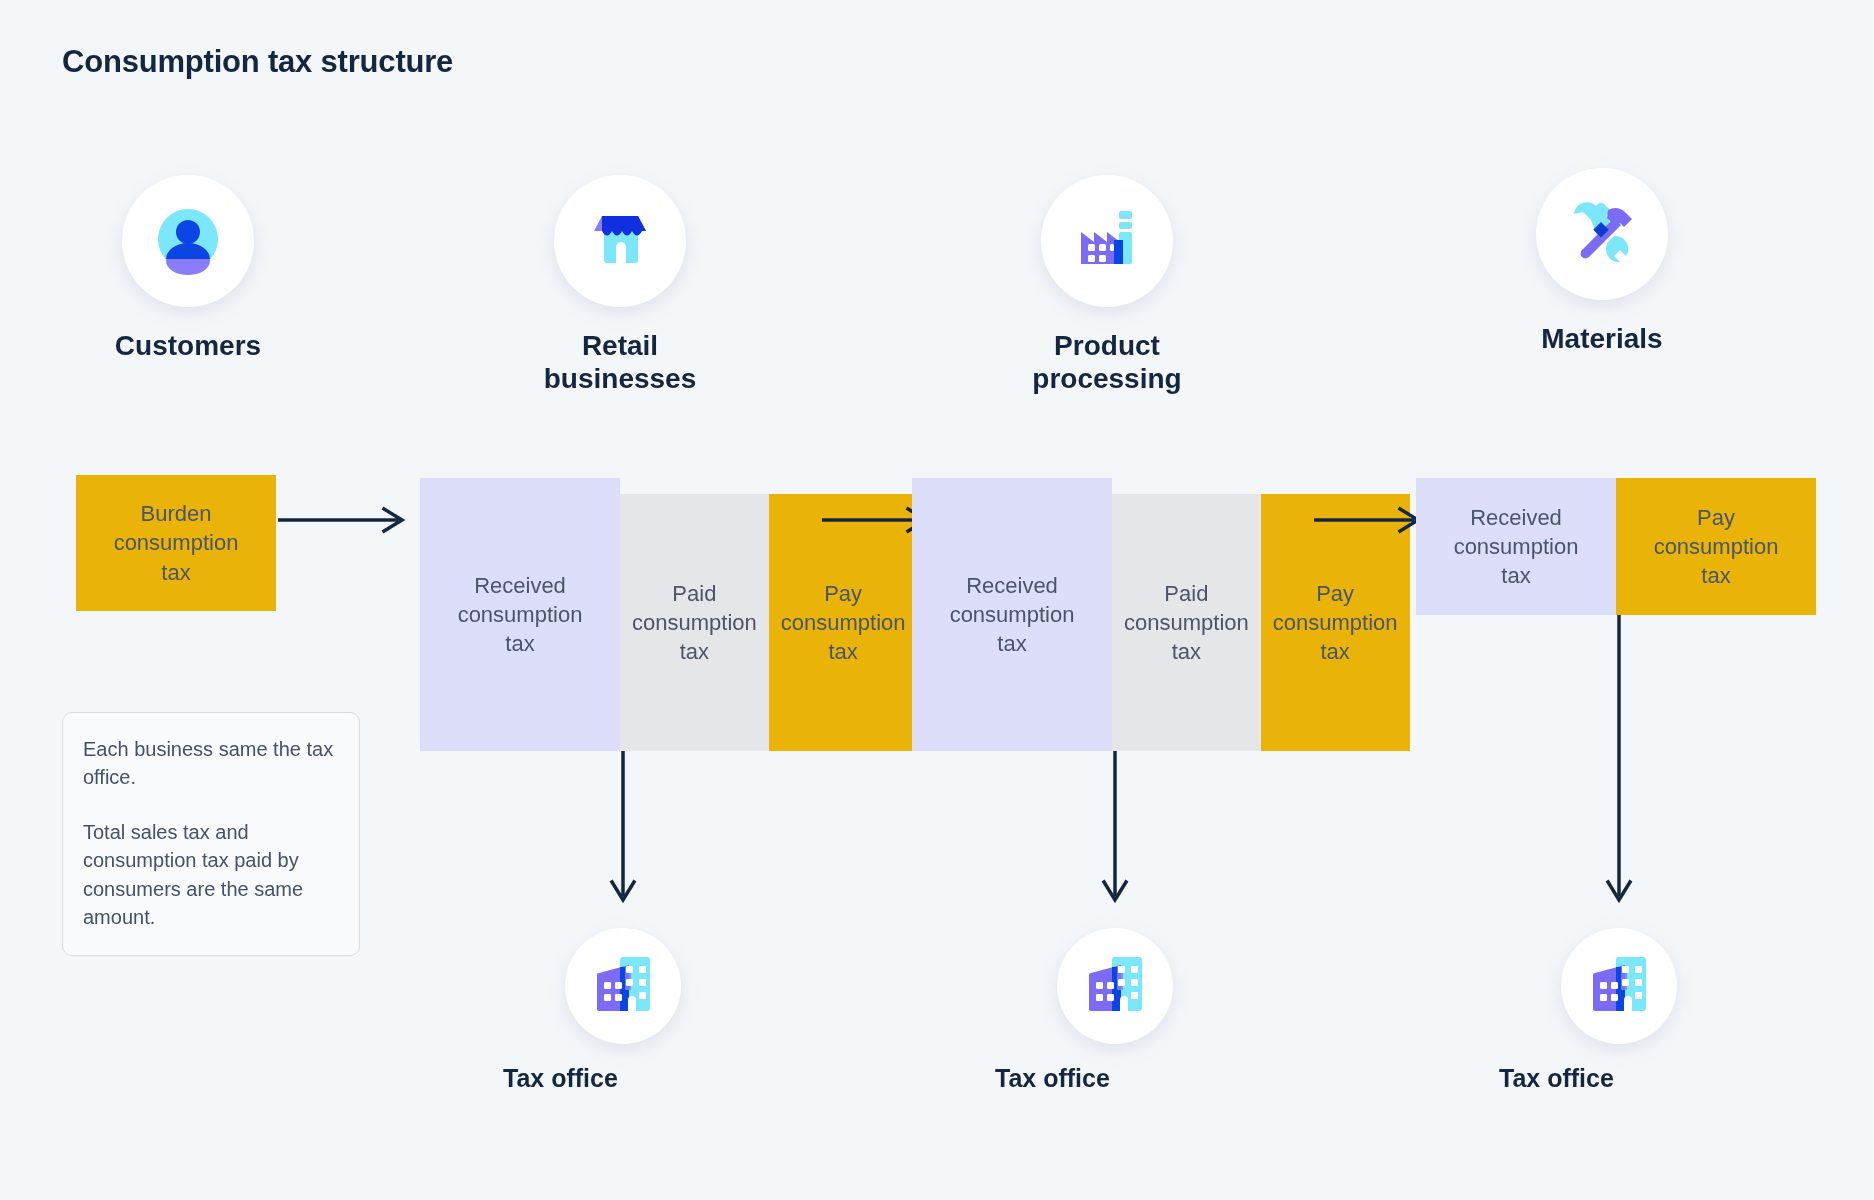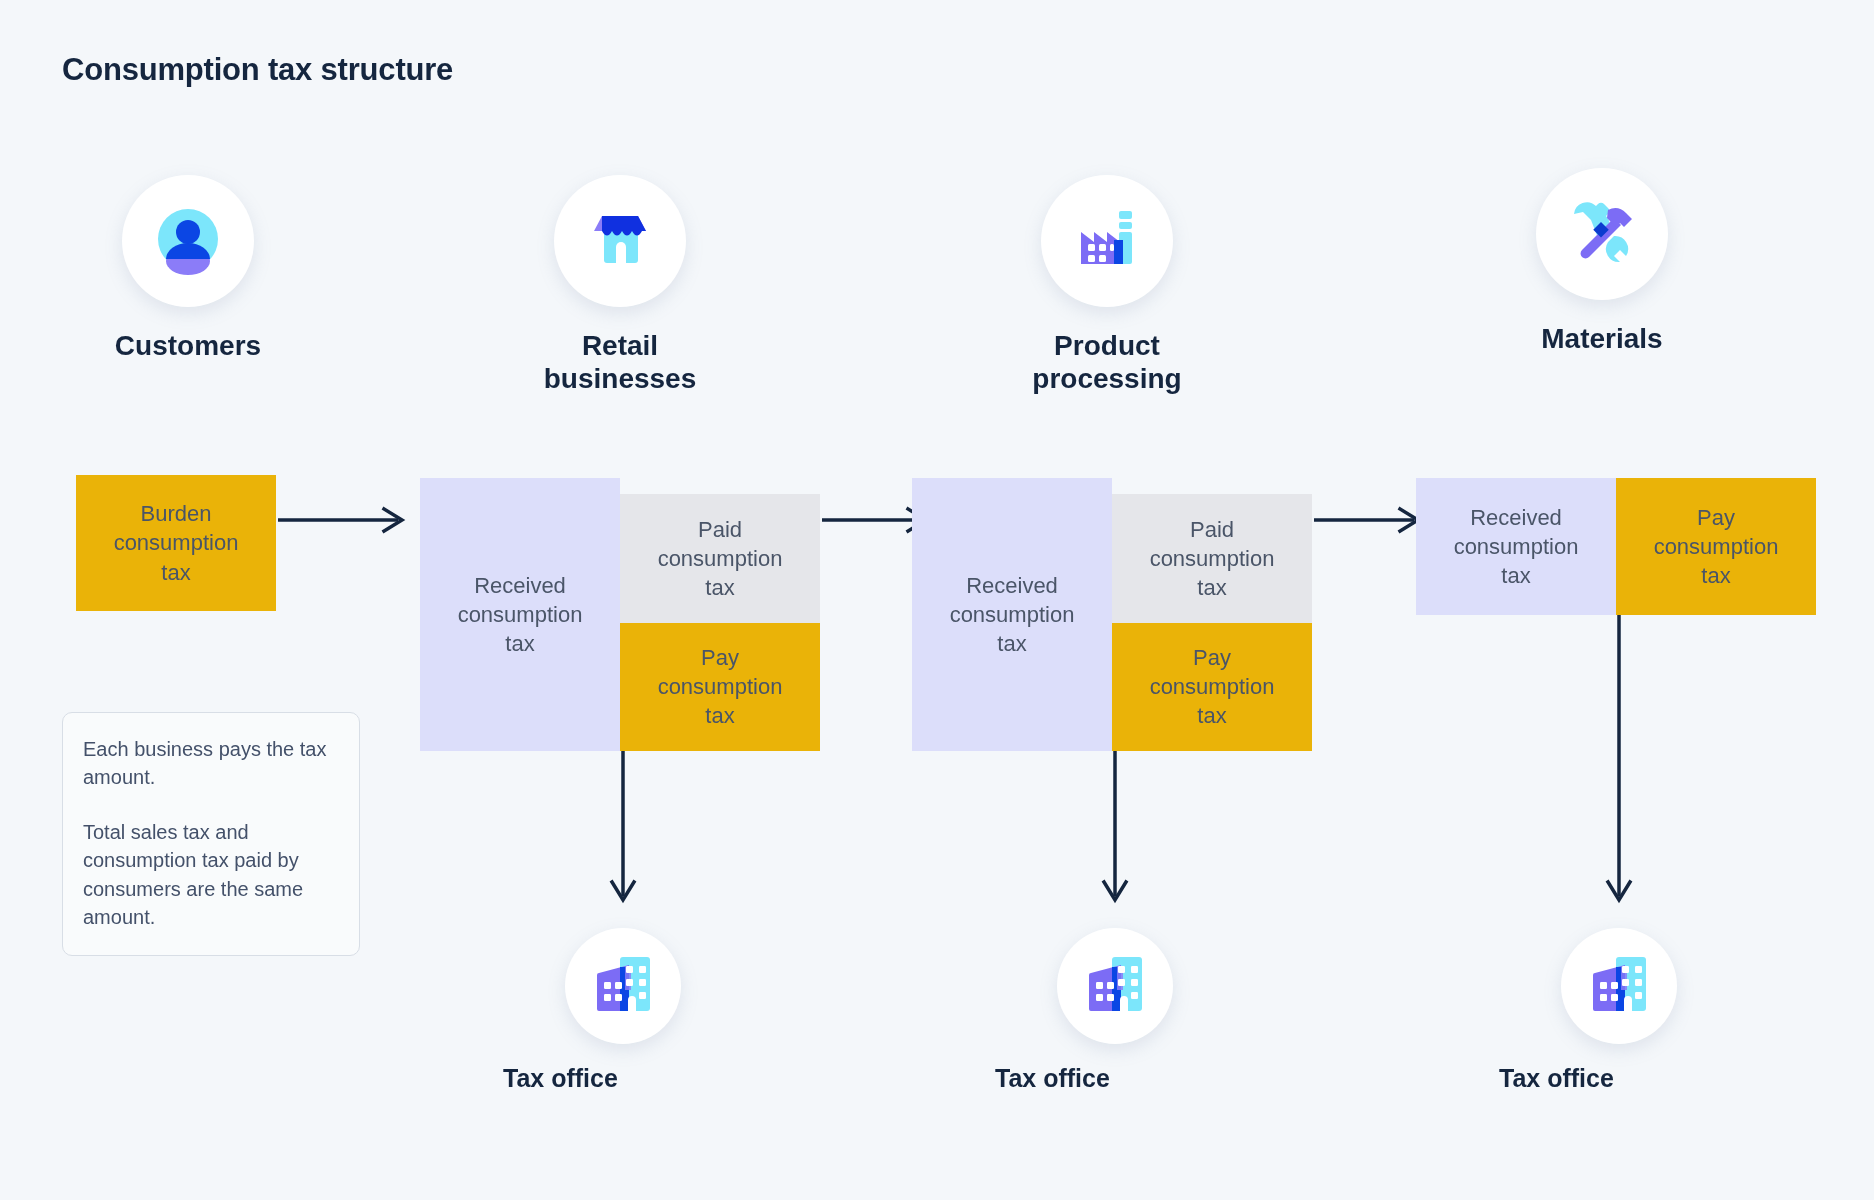--- a/index.html
+++ b/index.html
@@ -9,21 +9,21 @@
     height: 1200px;
     background: #f4f7fa;
     font-family: "Liberation Sans", sans-serif;
     position: relative;
     overflow: hidden;
   }
 
   #page-title {
     position: absolute;
     left: 62px;
-    top: 52px;
+    top: 44px;
     font-size: 31px;
     font-weight: bold;
     color: #15263f;
     letter-spacing: -0.2px;
   }
 
   
   .actor {
     position: absolute;
     width: 260px;
@@ -61,21 +61,21 @@
     align-items: center;
     justify-content: center;
     text-align: center;
     padding: 8px 12px;
   }
   .cell-lavender { background: #dcdefa; }
   .cell-cyan     { background: #eab308; }
   .cell-gray     { background: #e5e6ea; }
   .split-col {
     display: flex;
-    flex-direction: column;
+    flex-direction: row;
     margin-top: 16px;
   }
   .split-col > .cell { flex: 1; }
 
   
   .arrow { position: absolute; }
 
   
   #note-card {
     position: absolute;
@@ -225,21 +225,21 @@
     <polyline points="86,4 104,15 86,26" fill="none" stroke="#15263f" stroke-width="3.5" stroke-linecap="square" stroke-linejoin="miter"></polyline>
   </svg>
 </div>
 
 <div class="flowbox" style="left:1416px; top:478px; width:400px; height:137px;">
   <div class="cell cell-lavender" style="width:200px;">Received<br>consumption<br>tax</div>
   <div class="cell cell-cyan" style="width:200px;">Pay<br>consumption<br>tax</div>
 </div>
 
 <div id="note-card">
-  <p>Each business pays the tax amount.</p>
+  <p>Each business same the tax office.</p>
   <p>Total sales tax and consumption tax paid by consumers are the same amount.</p>
 </div>
 
 <div class="arrow" style="left:608px; top:751px; width:30px; height:155px;">
   <svg width="30" height="155" viewBox="0 0 30 155">
     <line x1="15" y1="0" x2="15" y2="145" stroke="#15263f" stroke-width="3.5"></line>
     <polyline points="4,131 15,149 26,131" fill="none" stroke="#15263f" stroke-width="3.5" stroke-linecap="square" stroke-linejoin="miter"></polyline>
   </svg>
 </div>
 

